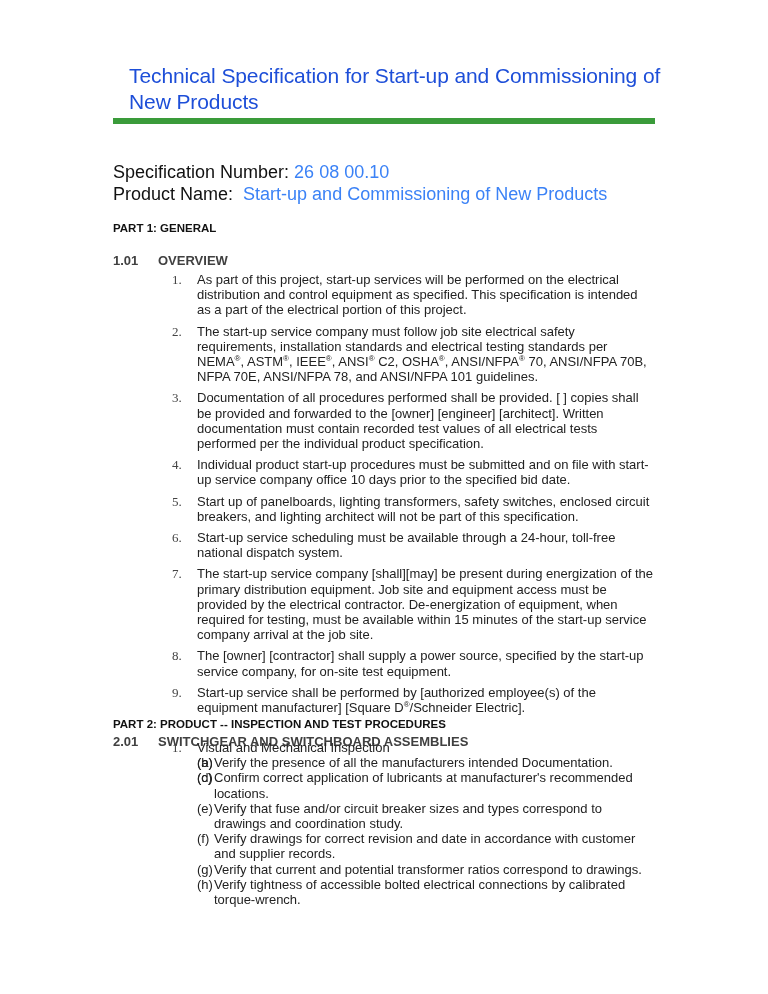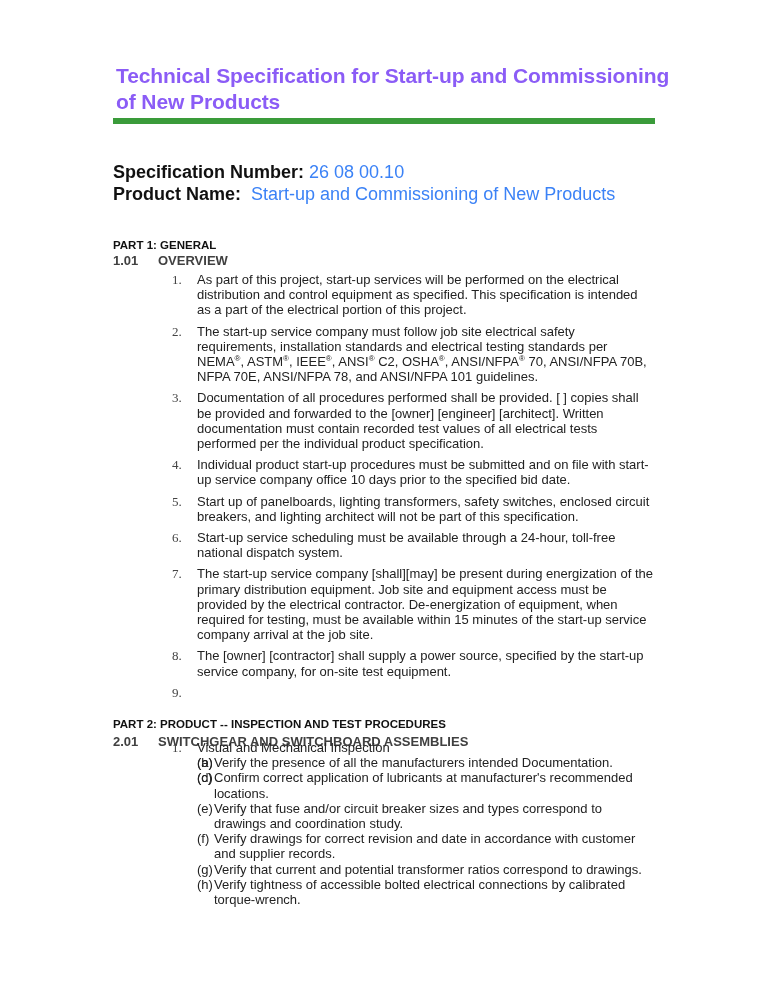--- a/index.html
+++ b/index.html
@@ -16,46 +16,46 @@
     }
     .page {
       position: absolute;
       left: 113px;
       top: 0;
       width: 545px;
     }
     .doc-title {
       position: absolute;
       top: 63px;
-      left: 3px;
+      left: 16px;
       width: 560px;
       font-size: 21px;
-      font-weight: bold;
+      font-weight: normal;
       line-height: 26px;
-      color: #8b5cf6;
+      color: #1d4ed8;
       letter-spacing: -0.1px;
     }
     .green-rule {
       position: absolute;
       top: 118px;
       left: 0;
       width: 542px;
       height: 6px;
       background: #3a9b3a;
     }
     .spec-block {
       position: absolute;
       top: 161px;
       left: 0;
       width: 560px;
       font-size: 18px;
       line-height: 22px;
       color: #111;
     }
-    .spec-block .lbl { font-weight: bold; text-align: right; }
+    .spec-block .lbl { font-weight: normal; text-align: right; }
     .spec-block .val { font-weight: normal; color: #3b82f6; }
 
     .part-heading {
       position: absolute;
       left: 0;
       font-size: 11.5px;
       font-weight: bold;
       color: #111;
     }
     .section-heading {
@@ -120,21 +120,21 @@
     <div>
       <span class="lbl">Specification Number:</span>
       <span class="val">26 08 00.10</span>
     </div>
     <div>
       <span class="lbl">Product Name:</span>&nbsp;
       <span class="val">Start-up and Commissioning of New Products</span>
     </div>
   </div>
 
-  <div class="part-heading" style="top:239px;text-align:center;">PART 1:  GENERAL</div>
+  <div class="part-heading" style="top:222px;text-align:center;">PART 1:  GENERAL</div>
 
   <div class="section-heading" style="top:253px;">
     <span class="num">1.01</span><span>OVERVIEW</span>
   </div>
 
   <div class="olist" style="top:272px;">
     <div class="item">
       <span class="marker">1.</span>
       <span>As part of this project, start-up services will be performed on the electrical distribution and control equipment as specified. This specification is intended as a part of the electrical portion of this project.</span>
     </div>
@@ -161,20 +161,21 @@
     <div class="item">
       <span class="marker">7.</span>
       <span>The start-up service company [shall][may] be present during energization of the primary distribution equipment. Job site and equipment access must be provided by the electrical contractor. De-energization of equipment, when required for testing, must be available within 15 minutes of the start-up service company arrival at the job site.</span>
     </div>
     <div class="item">
       <span class="marker">8.</span>
       <span>The [owner] [contractor] shall supply a power source, specified by the start-up service company, for on-site test equipment.</span>
     </div>
     <div class="item">
       <span class="marker">9.</span>
+      <span>Start-up service shall be performed by [authorized employee(s) of the equipment manufacturer] [Square D<sup>®</sup>/Schneider Electric].</span>
     </div>
   </div>
 
   <div class="part-heading" style="top:718px;">PART 2:  PRODUCT  --  INSPECTION AND TEST PROCEDURES</div>
 
   <div class="section-heading" style="top:734px;">
     <span class="num">2.01</span><span>SWITCHGEAR AND SWITCHBOARD ASSEMBLIES</span>
   </div>
 
   <div class="olist" style="top:740px;">

